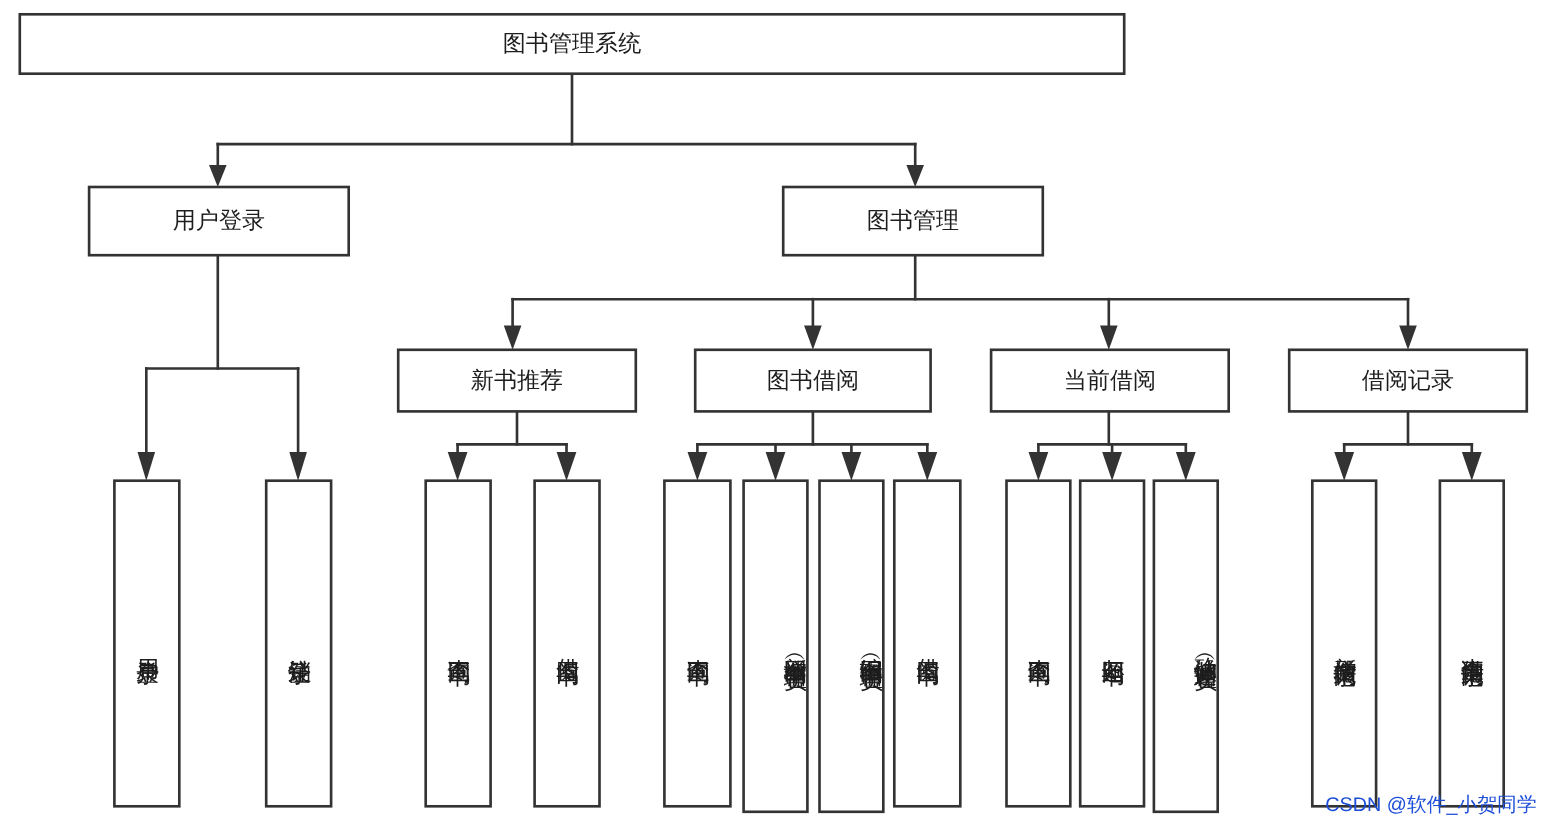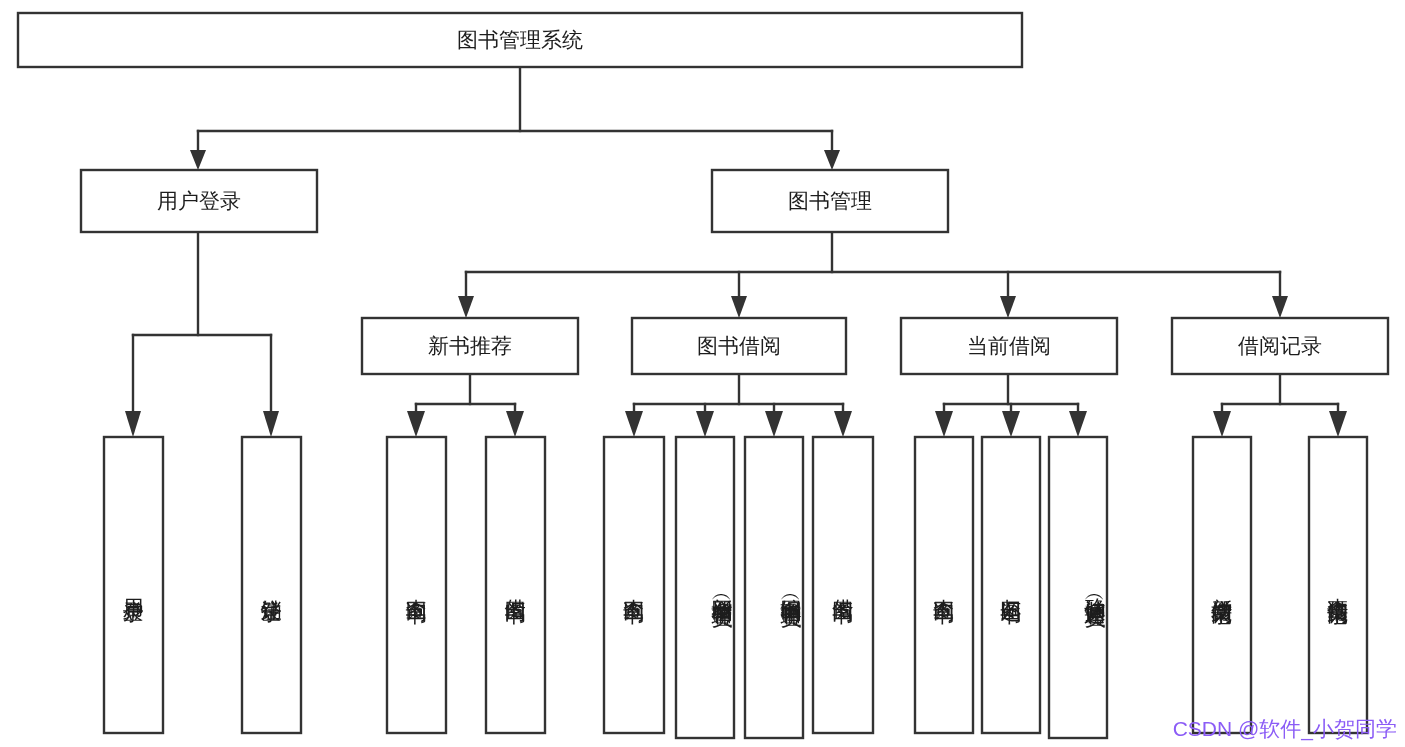--- a/index.html
+++ b/index.html
@@ -60,22 +60,22 @@
     text-align: center;
     white-space: nowrap;
     pointer-events: none;
     user-select: none;
   }
   .watermark {
     position: absolute;
     right: 8px;
     bottom: 4px;
     font-family: "Liberation Sans", "DejaVu Sans", sans-serif;
-    font-size: 21px;
-    color: #8b5cf6;
+    font-size: 18px;
+    color: #1d4ed8;
     white-space: nowrap;
     user-select: none;
   }
 </style>
 </head>
 <body>
 
 <div id="canvas-wrap">
 
   <svg id="tree" viewBox="0 0 1405 747">

